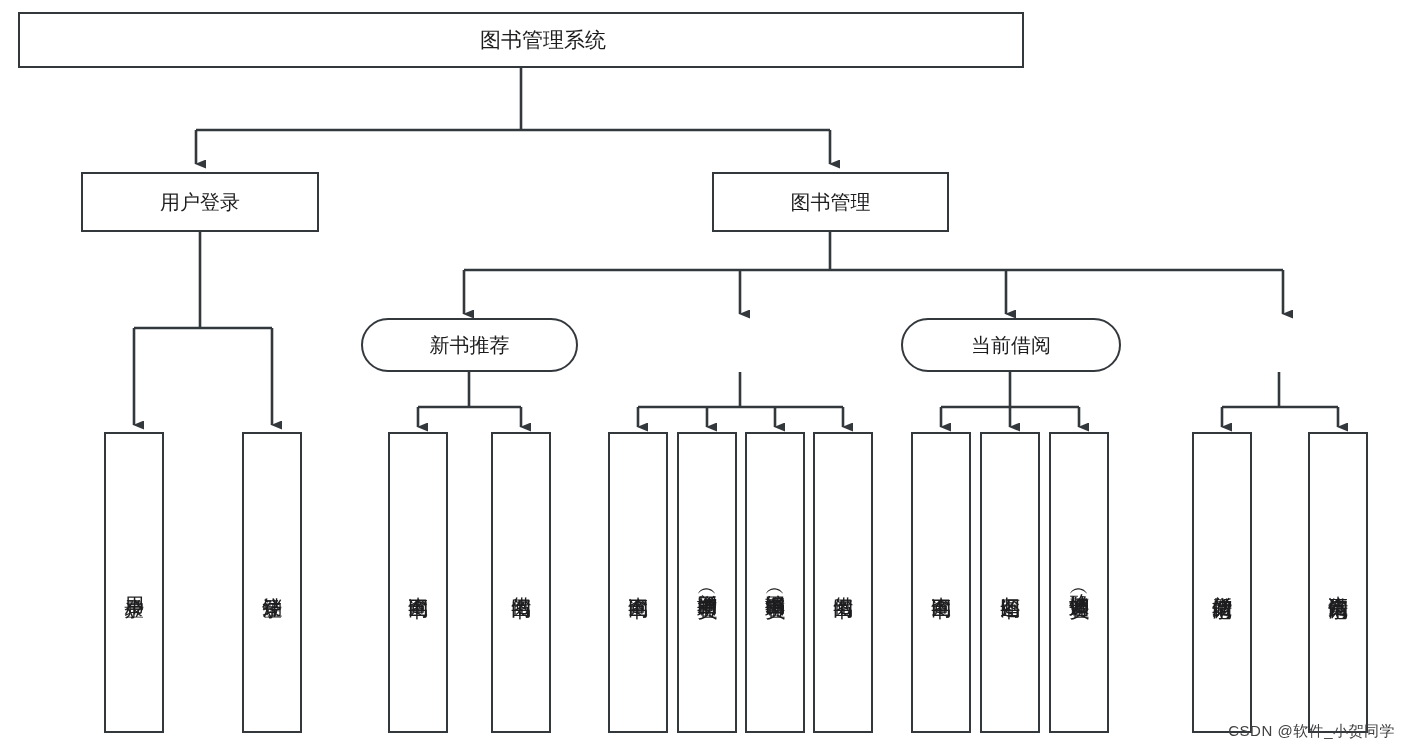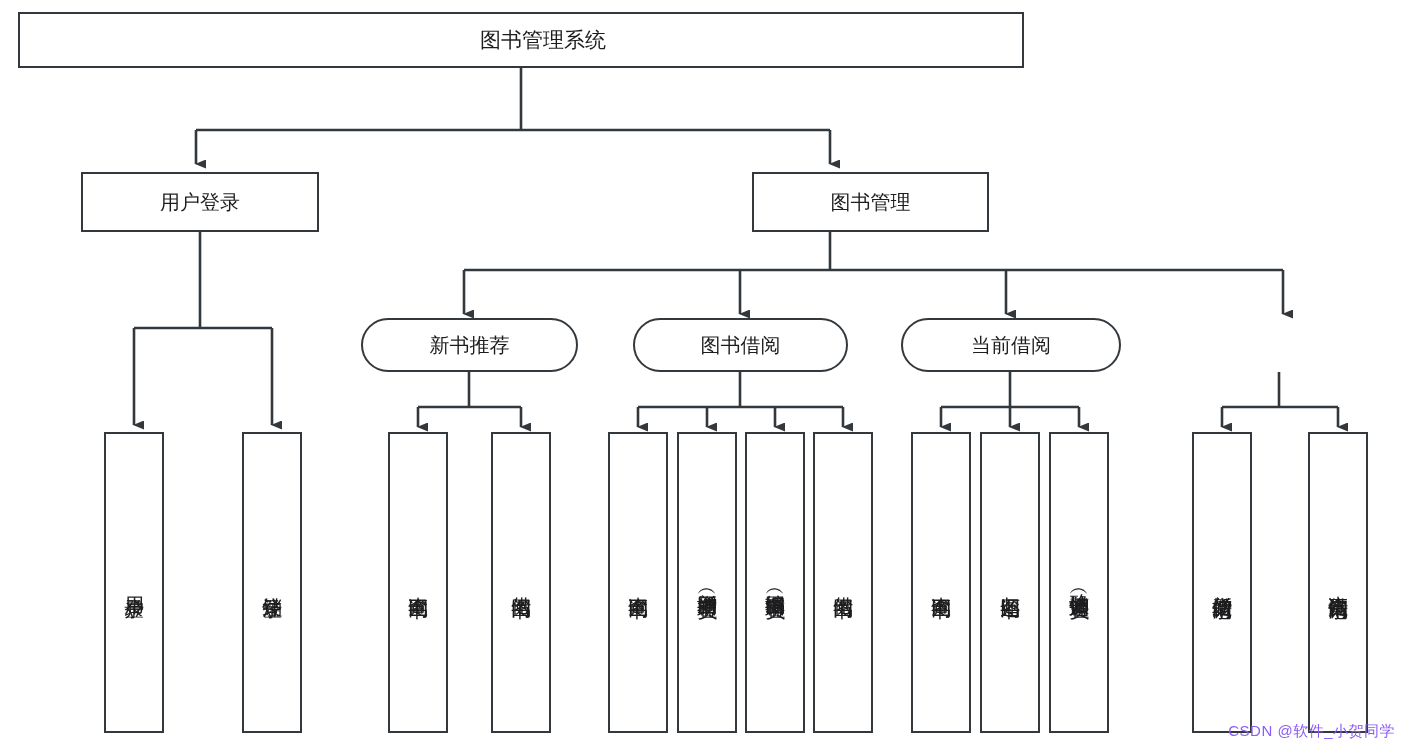--- a/index.html
+++ b/index.html
@@ -57,21 +57,21 @@
     line-height: 1.18;
     letter-spacing: 1px;
     white-space: nowrap;
     color: #1d1d1f;
   }
   .watermark {
     position: absolute;
     right: 10px;
     bottom: 6px;
     font-size: 15px;
-    color: #8b5cf6;
+    color: #404040;
     letter-spacing: 0.5px;
     white-space: nowrap;
   }
 </style>
 </head>
 <body>
 
 <div id="canvas">
 
   <svg class="wires" viewBox="0 0 1405 747">
@@ -120,24 +120,23 @@
       <path d="M1279,372 L1279,407"></path>
       <path d="M1222,407 L1338,407"></path>
       <path d="M1222,407 L1222,427" marker-end="url(#arr)"></path>
       <path d="M1338,407 L1338,427" marker-end="url(#arr)"></path>
     </g>
   </svg>
 
   <div class="node root" style="left:18px; top:12px; width:1006px; height:56px;padding-left:44px;">图书管理系统</div>
 
   <div class="node lvl1" style="left:81px; top:172px; width:238px; height:60px;">用户登录</div>
-  <div class="node lvl1" style="left:712px; top:172px; width:237px; height:60px;margin-left:40px;">图书管理</div>
+  <div class="node lvl1" style="left:712px; top:172px; width:237px; height:60px;">图书管理</div>
 
   <div class="node lvl2" style="left:361px; top:318px; width:217px; height:54px;">新书推荐</div>
-  <div class="node lvl2" style="left:633px; top:318px; width:215px; height:54px;">图书借阅</div>
   <div class="node lvl2" style="left:901px; top:318px; width:220px; height:54px;">当前借阅</div>
 
   <div class="node leaf" style="left:104px; top:432px; width:60px; height:301px;">
     <span class="vtext">用户登录</span>
   </div>
   <div class="node leaf" style="left:242px; top:432px; width:60px; height:301px;">
     <span class="vtext">注销登录</span>
   </div>
 
   <div class="node leaf" style="left:388px; top:432px; width:60px; height:301px;">

